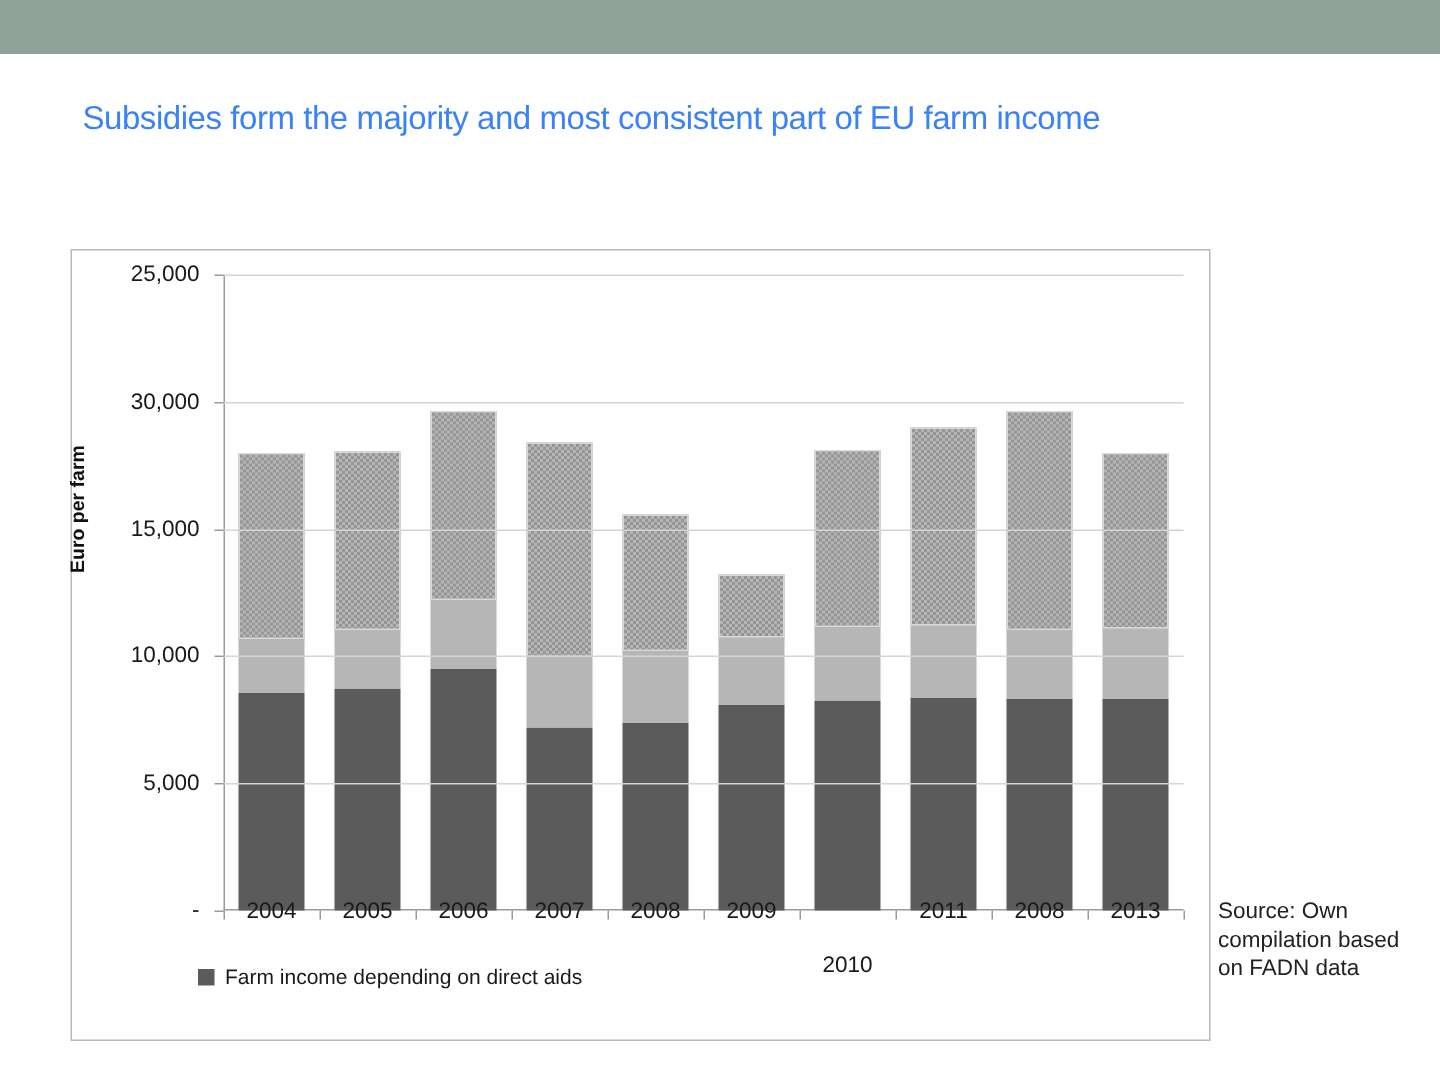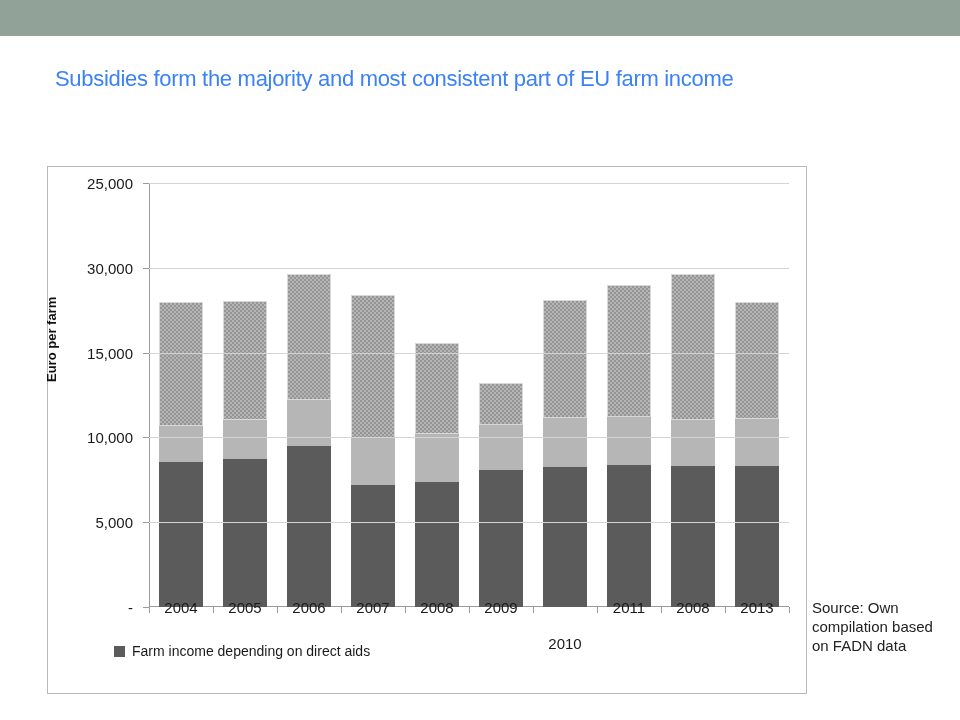--- a/index.html
+++ b/index.html
@@ -53,21 +53,21 @@
       linear-gradient(45deg,rgba(255,255,255,0.30) 25%,transparent 25%,transparent 75%,rgba(255,255,255,0.30) 75%);
     background-size:4px 4px;background-position:0 0,2px 2px;
     border:1px solid #d8d8d8;box-sizing:border-box;
   }
 
   .xlabels{position:absolute;left:101px;top:432px;width:640px;height:24px;}
   .xlab{position:absolute;top:0;text-align:center;font-size:15px;color:#1a1a1a;font-weight:500;}
 
   .legend{position:absolute;left:66px;top:476px;width:690px;}
   .legend-row{position:relative;height:26px;}
-  .legend-item{position:absolute;display:flex;align-items:center;gap:7px;}
+  .legend-item{position:absolute;display:flex;align-items:center;gap:7px;margin-left:18px;}
   .swatch{width:11px;height:11px;display:inline-block;flex:none;}
   .sw-direct{background:#5b5b5b;}
   .sw-other{background:#b6b6b6;}
   .sw-market{
     background-color:#959595;
     background-image:
       linear-gradient(45deg,rgba(255,255,255,0.32) 25%,transparent 25%,transparent 75%,rgba(255,255,255,0.32) 75%),
       linear-gradient(45deg,rgba(255,255,255,0.32) 25%,transparent 25%,transparent 75%,rgba(255,255,255,0.32) 75%);
     background-size:4px 4px;background-position:0 0,2px 2px;
   }

